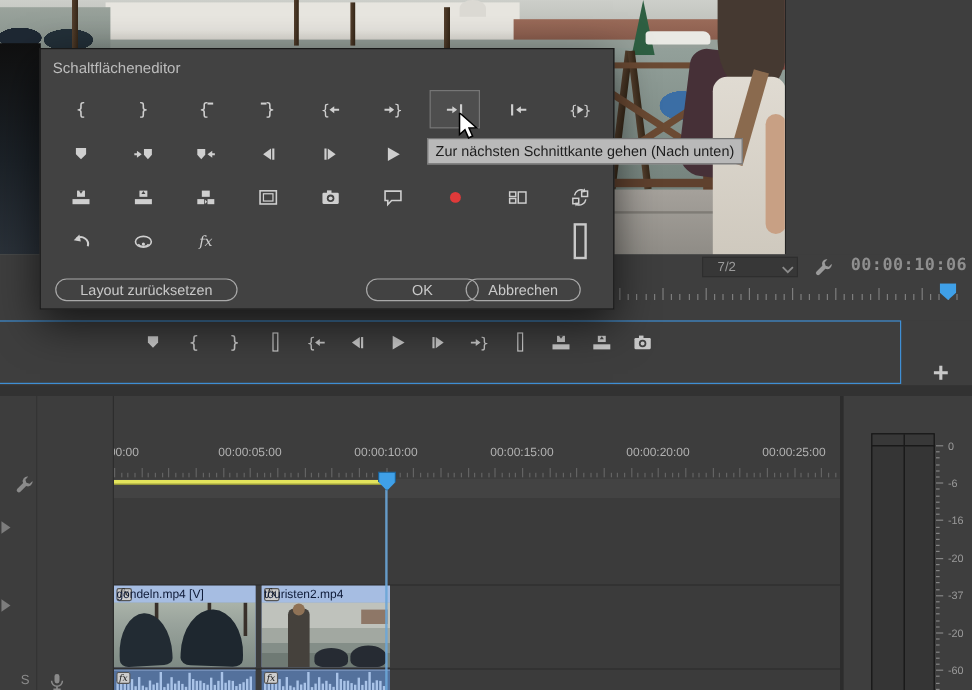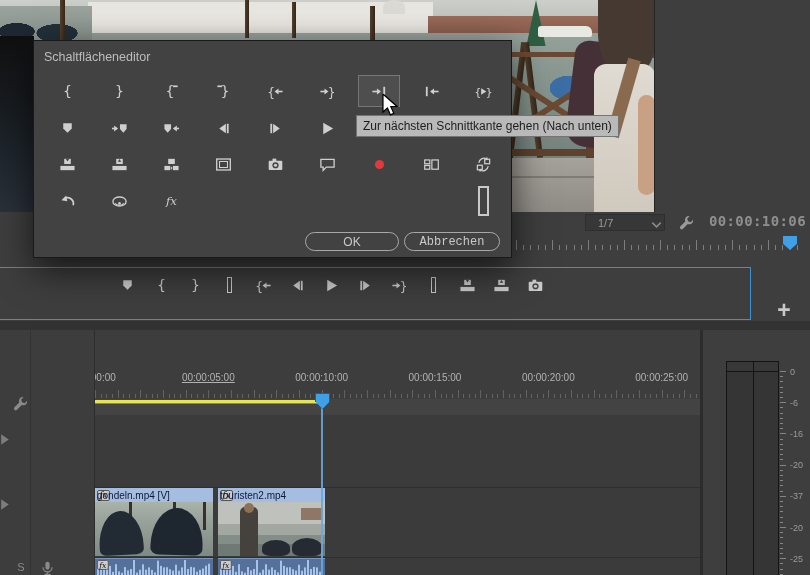--- a/index.html
+++ b/index.html
@@ -154,21 +154,21 @@
     <div class="v-pack"></div>
     <div class="v-hair"></div>
     <div class="v-dress"></div>
     <div class="v-strap"></div>
     <div class="v-arm"></div>
     <div class="v-sliver"></div>
   </div>
 
   <div class="mbar">
     <div class="res-select">
-      <span style="position:relative">1/7</span>
+      <span style="position:relative">7/2</span>
       <span class="chev">
           <svg class="g" viewBox="0 0 18 18" width="17" height="17">
             <path d="M4.5 7 L9 11.5 L13.5 7" fill="none" stroke="currentColor" stroke-width="1.6"></path>
           </svg>
         </span>
     </div>
     <div class="mwrench">
         <svg class="g" viewBox="0 0 18 18" width="17" height="17">
           <path d="M12.2 2.2 a4.1 4.1 0 0 0 -4.5 5.7 L2.6 13 a1.9 1.9 0 0 0 2.7 2.7 l5.1 -5.1 a4.1 4.1 0 0 0 5.6 -4.5 L13.4 8.7 10.6 7.8 9.7 5 Z" fill="currentColor"></path>
         </svg>
@@ -322,21 +322,21 @@
         <svg class="g" viewBox="0 0 18 18" width="17" height="17">
           <rect x="6.8" y="1.8" width="4.4" height="8.4" rx="2.2" fill="currentColor"></rect>
           <path d="M4.2 7.8 a4.8 4.8 0 0 0 9.6 0" fill="none" stroke="currentColor" stroke-width="1.3"></path>
           <line x1="9" y1="13" x2="9" y2="15.4" stroke="currentColor" stroke-width="1.5"></line>
           <line x1="5.8" y1="15.4" x2="12.2" y2="15.4" stroke="currentColor" stroke-width="1.5"></line>
         </svg>
       </div>
 
     <div class="ruler-labels" id="rlabels">
         <span style="left: -7px;">:00:00</span>
-        <span style="left: 73.333px; width: 80px; text-align: center; text-decoration: underline;">00:00:05:00</span>
+        <span style="left: 73.333px; width: 80px; text-align: center;">00:00:05:00</span>
         <span style="left: 186.666px; width: 80px; text-align: center;">00:00:10:00</span>
         <span style="left: 299.999px; width: 80px; text-align: center;">00:00:15:00</span>
         <span style="left: 413.332px; width: 80px; text-align: center;">00:00:20:00</span>
         <span style="left: 526.665px; width: 80px; text-align: center;">00:00:25:00</span>
       </div>
     <div class="ruler-ticks" id="rticks">
         <i style="left: 0px; height: 8px;"></i>
         <i style="left: 5.6667px; height: 4px;"></i>
         <i style="left: 11.3334px; height: 4px;"></i>
         <i style="left: 17.0001px; height: 4px;"></i>
@@ -611,21 +611,21 @@
         <i style="left: 0px; top: 198.2px; width: 6px;"></i>
         <i style="left: 0px; top: 203.4px; width: 3px;"></i>
         <i style="left: 0px; top: 208.6px; width: 3px;"></i>
         <i style="left: 0px; top: 213.8px; width: 3px;"></i>
         <b style="top: 6.5px;">0</b>
         <b style="top: 37.7px;">-6</b>
         <b style="top: 68.9px;">-16</b>
         <b style="top: 100.1px;">-20</b>
         <b style="top: 131.3px;">-37</b>
         <b style="top: 162.5px;">-20</b>
-        <b style="top: 193.7px;">-25</b>
+        <b style="top: 193.7px;">-60</b>
       </div>
   </div>
 
   <div class="dialog">
     <div class="dlg-title">Schaltflächeneditor</div>
     <div id="dlg-grid" style="left:0;top:0;width:479px;height:180px;">
         <div class="cell" style="left: 12px; top: 34px;">
           <svg class="g" viewBox="0 0 18 18" width="17" height="17">
             <text x="9" y="13.6" font-size="15" text-anchor="middle" fill="currentColor" font-family="DejaVu Sans,sans-serif">{</text>
           </svg>
@@ -796,22 +796,23 @@
         </div>
         <div class="cell" style="left: 116px; top: 144px;">
           <svg class="g" viewBox="0 0 18 18" width="17" height="17">
             <text x="9" y="13" font-size="12.5" font-style="italic" text-anchor="middle" fill="currentColor" font-family="DejaVu Serif,serif">fx</text>
           </svg>
         </div>
         <div class="cell" style="left: 428px; top: 144px;">
           <div class="vrect"></div>
         </div>
       </div>
+    <div class="pillbtn" style="left:12px;top:191px;width:152px;">Layout zurücksetzen</div>
     <div class="pillbtn" style="left:271px;top:191px;width:94px;">OK</div>
-    <div class="pillbtn" style="left:370px;top:191px;width:96px;font-family:Liberation Mono, monospace;">Abbrechen</div>
+    <div class="pillbtn" style="left:354px;top:191px;width:96px;">Abbrechen</div>
   </div>
 
   <div class="tooltip">
     <span class="tt-icon">
         <svg class="g" viewBox="0 0 18 18" width="17" height="17">
           <line x1="1.5" y1="9" x2="9" y2="9" stroke="currentColor" stroke-width="1.7"></line>
           <path d="M10.5 9 L6.3 5.9 L6.3 12.1 Z" fill="currentColor"></path>
           <line x1="14" y1="4" x2="14" y2="14" stroke="currentColor" stroke-width="1.9"></line>
         </svg>
       </span>

